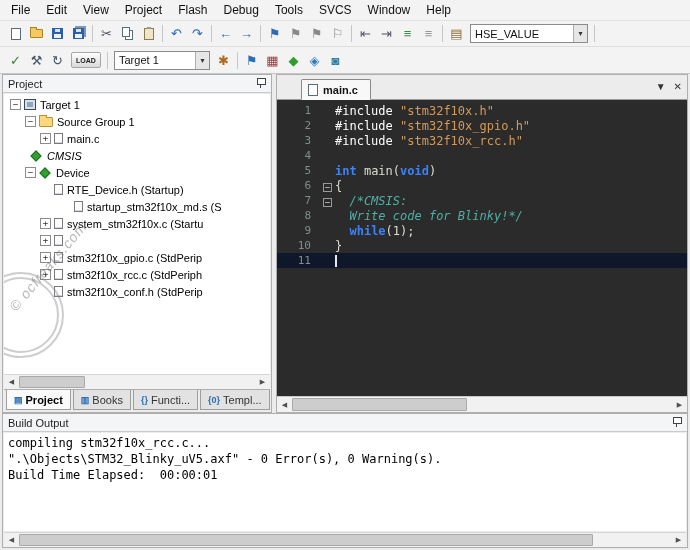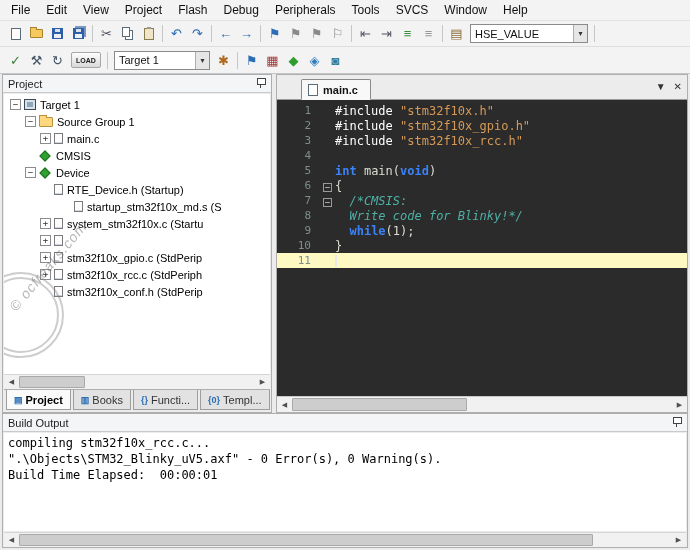--- a/index.html
+++ b/index.html
@@ -70,21 +70,21 @@
   .ptab.active{background:#fafafa;font-weight:bold;color:#000}
   .ptab-icon{font-size:9px;color:#2a6db5;font-weight:bold}
 
   
   #editor-panel{position:absolute;top:74px;left:276px;right:2px;bottom:137px;background:#ececec;border:1px solid #aeaeae}
   .etabbar{position:relative;height:25px;background:#ececec;border-bottom:1px solid #9a9a9a}
   .etab{position:absolute;left:24px;bottom:-1px;display:flex;align-items:center;gap:5px;height:21px;padding:0 12px 0 6px;background:#f8f8f8;border:1px solid #8a8a8a;border-bottom:1px solid #f8f8f8;font-size:11px;font-weight:bold;color:#111;border-radius:2px 2px 0 0}
   .etab-btns{position:absolute;right:5px;top:6px;display:flex;gap:8px;font-size:10px;color:#333}
   .code-area{position:absolute;top:25px;left:0;right:0;bottom:16px;background:#2b2b2b;overflow:hidden;padding-top:3px}
   .code-row{display:flex;height:15px;align-items:center;font-family:"DejaVu Sans Mono",monospace;font-size:12px;white-space:pre}
-  .code-row.current{background:#fef9c3}
+  .code-row.current{background:#0f172a}
   .lnum{width:44px;text-align:right;padding-right:10px;color:#7e8e8e;flex:none;font-size:11px}
   .fold{flex:none;width:14px;height:15px}
   .fold.box{width:9px;height:9px;margin:3px 3px 0 2px;border:1px solid #9a9a9a;color:#cfcfcf;font-size:9px;line-height:7px;text-align:center}
   .seg-pp{color:#ffffff}
   .seg-str{color:#d79a56}
   .seg-kw{color:#3b82f6;font-weight:bold}
   .seg-cm{color:#4fb0a6;font-style:italic}
   .seg-pl{color:#dcdcd2}
   .caret{display:inline-block;width:2px;height:12px;background:#e8e8e8;vertical-align:middle}
 
@@ -97,21 +97,20 @@
 
 <div>
 
   <div id="menu-bar">
       <div class="menu-item">File</div>
       <div class="menu-item">Edit</div>
       <div class="menu-item">View</div>
       <div class="menu-item">Project</div>
       <div class="menu-item">Flash</div>
       <div class="menu-item">Debug</div>
-      <div class="menu-item">Peripherals</div>
       <div class="menu-item">Tools</div>
       <div class="menu-item">SVCS</div>
       <div class="menu-item">Window</div>
       <div class="menu-item">Help</div>
     </div>
 
   <div id="toolbar1" class="toolbar">
       <span class="tb-btn">
         <span class="shp shp-doc"></span>
       </span>
@@ -191,21 +190,21 @@
         <div class="tree-row" style="padding-left: 21px;">
           <span class="expander">−</span>
           <span class="ticon ti-folder"></span>
           <span class="tlabel">Source Group 1</span>
         </div>
         <div class="tree-row" style="padding-left: 36px;">
           <span class="expander">+</span>
           <span class="ticon ti-file"></span>
           <span class="tlabel">main.c</span>
         </div>
-        <div class="tree-row" style="padding-left: 21px;">
+        <div class="tree-row" style="padding-left: 12px; font-style: italic;">
           <span class="expander-space"></span>
           <span class="ticon ti-diamond"></span>
           <span class="tlabel">CMSIS</span>
         </div>
         <div class="tree-row" style="padding-left: 21px;">
           <span class="expander">−</span>
           <span class="ticon ti-diamond"></span>
           <span class="tlabel">Device</span>
         </div>
         <div class="tree-row" style="padding-left: 36px;">

